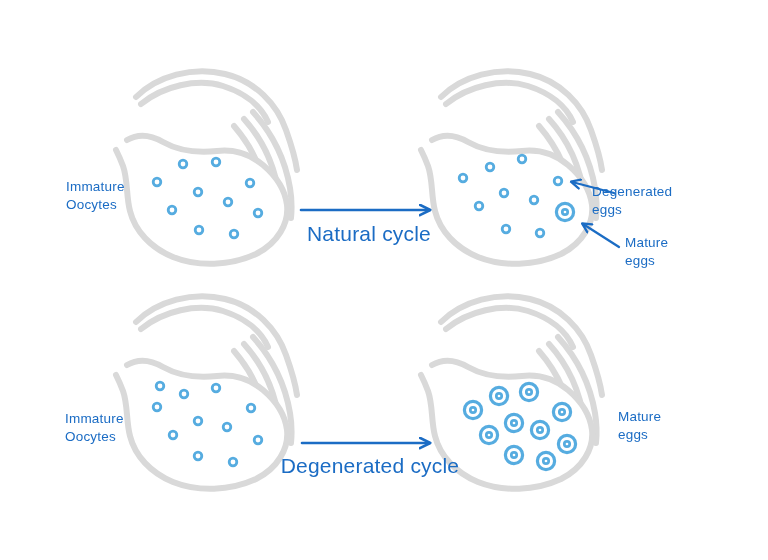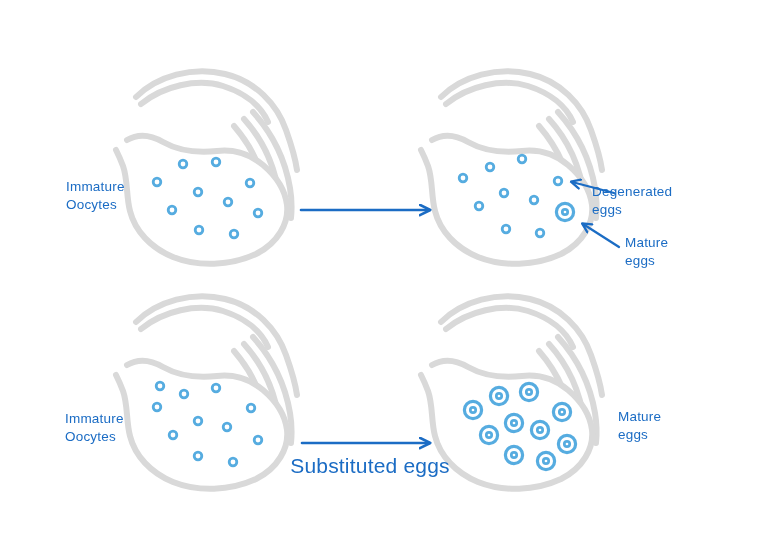--- a/index.html
+++ b/index.html
@@ -140,21 +140,22 @@
   <div class="label small" style="left:66px; top:178px">Immature
 Oocytes</div>
   <div class="label small" style="left:65px; top:410px">Immature
 Oocytes</div>
   <div class="label small" style="left:592px; top:183px">Degenerated
 eggs</div>
   <div class="label small" style="left:625px; top:234px">Mature
 eggs</div>
   <div class="label small" style="left:618px; top:408px">Mature
 eggs</div>
-  <div class="label big" style="left:270px; top:453px">Substituted eggs</div>
+  <div class="label big" style="left:269px; top:221px">Natural cycle</div>
+  <div class="label big" style="left:270px; top:453px">Degenerated cycle</div>
 
   <svg class="arrows" width="768" height="560">
     <defs>
       <marker id="ah" viewBox="0 0 10 10" refX="8" refY="5" markerWidth="5" markerHeight="5" orient="auto-start-reverse">
         <path class="arrow-head-path" d="M1,1 L9,5 L1,9"></path>
       </marker>
     </defs>
     <line class="arrow-line" x1="301" y1="210" x2="429" y2="210" marker-end="url(#ah)"></line>
     <line class="arrow-line" x1="302" y1="443" x2="429" y2="443" marker-end="url(#ah)"></line>
     <line class="arrow-line" style="stroke-width:2.3" x1="614" y1="193" x2="572" y2="182" marker-end="url(#ah)"></line>

